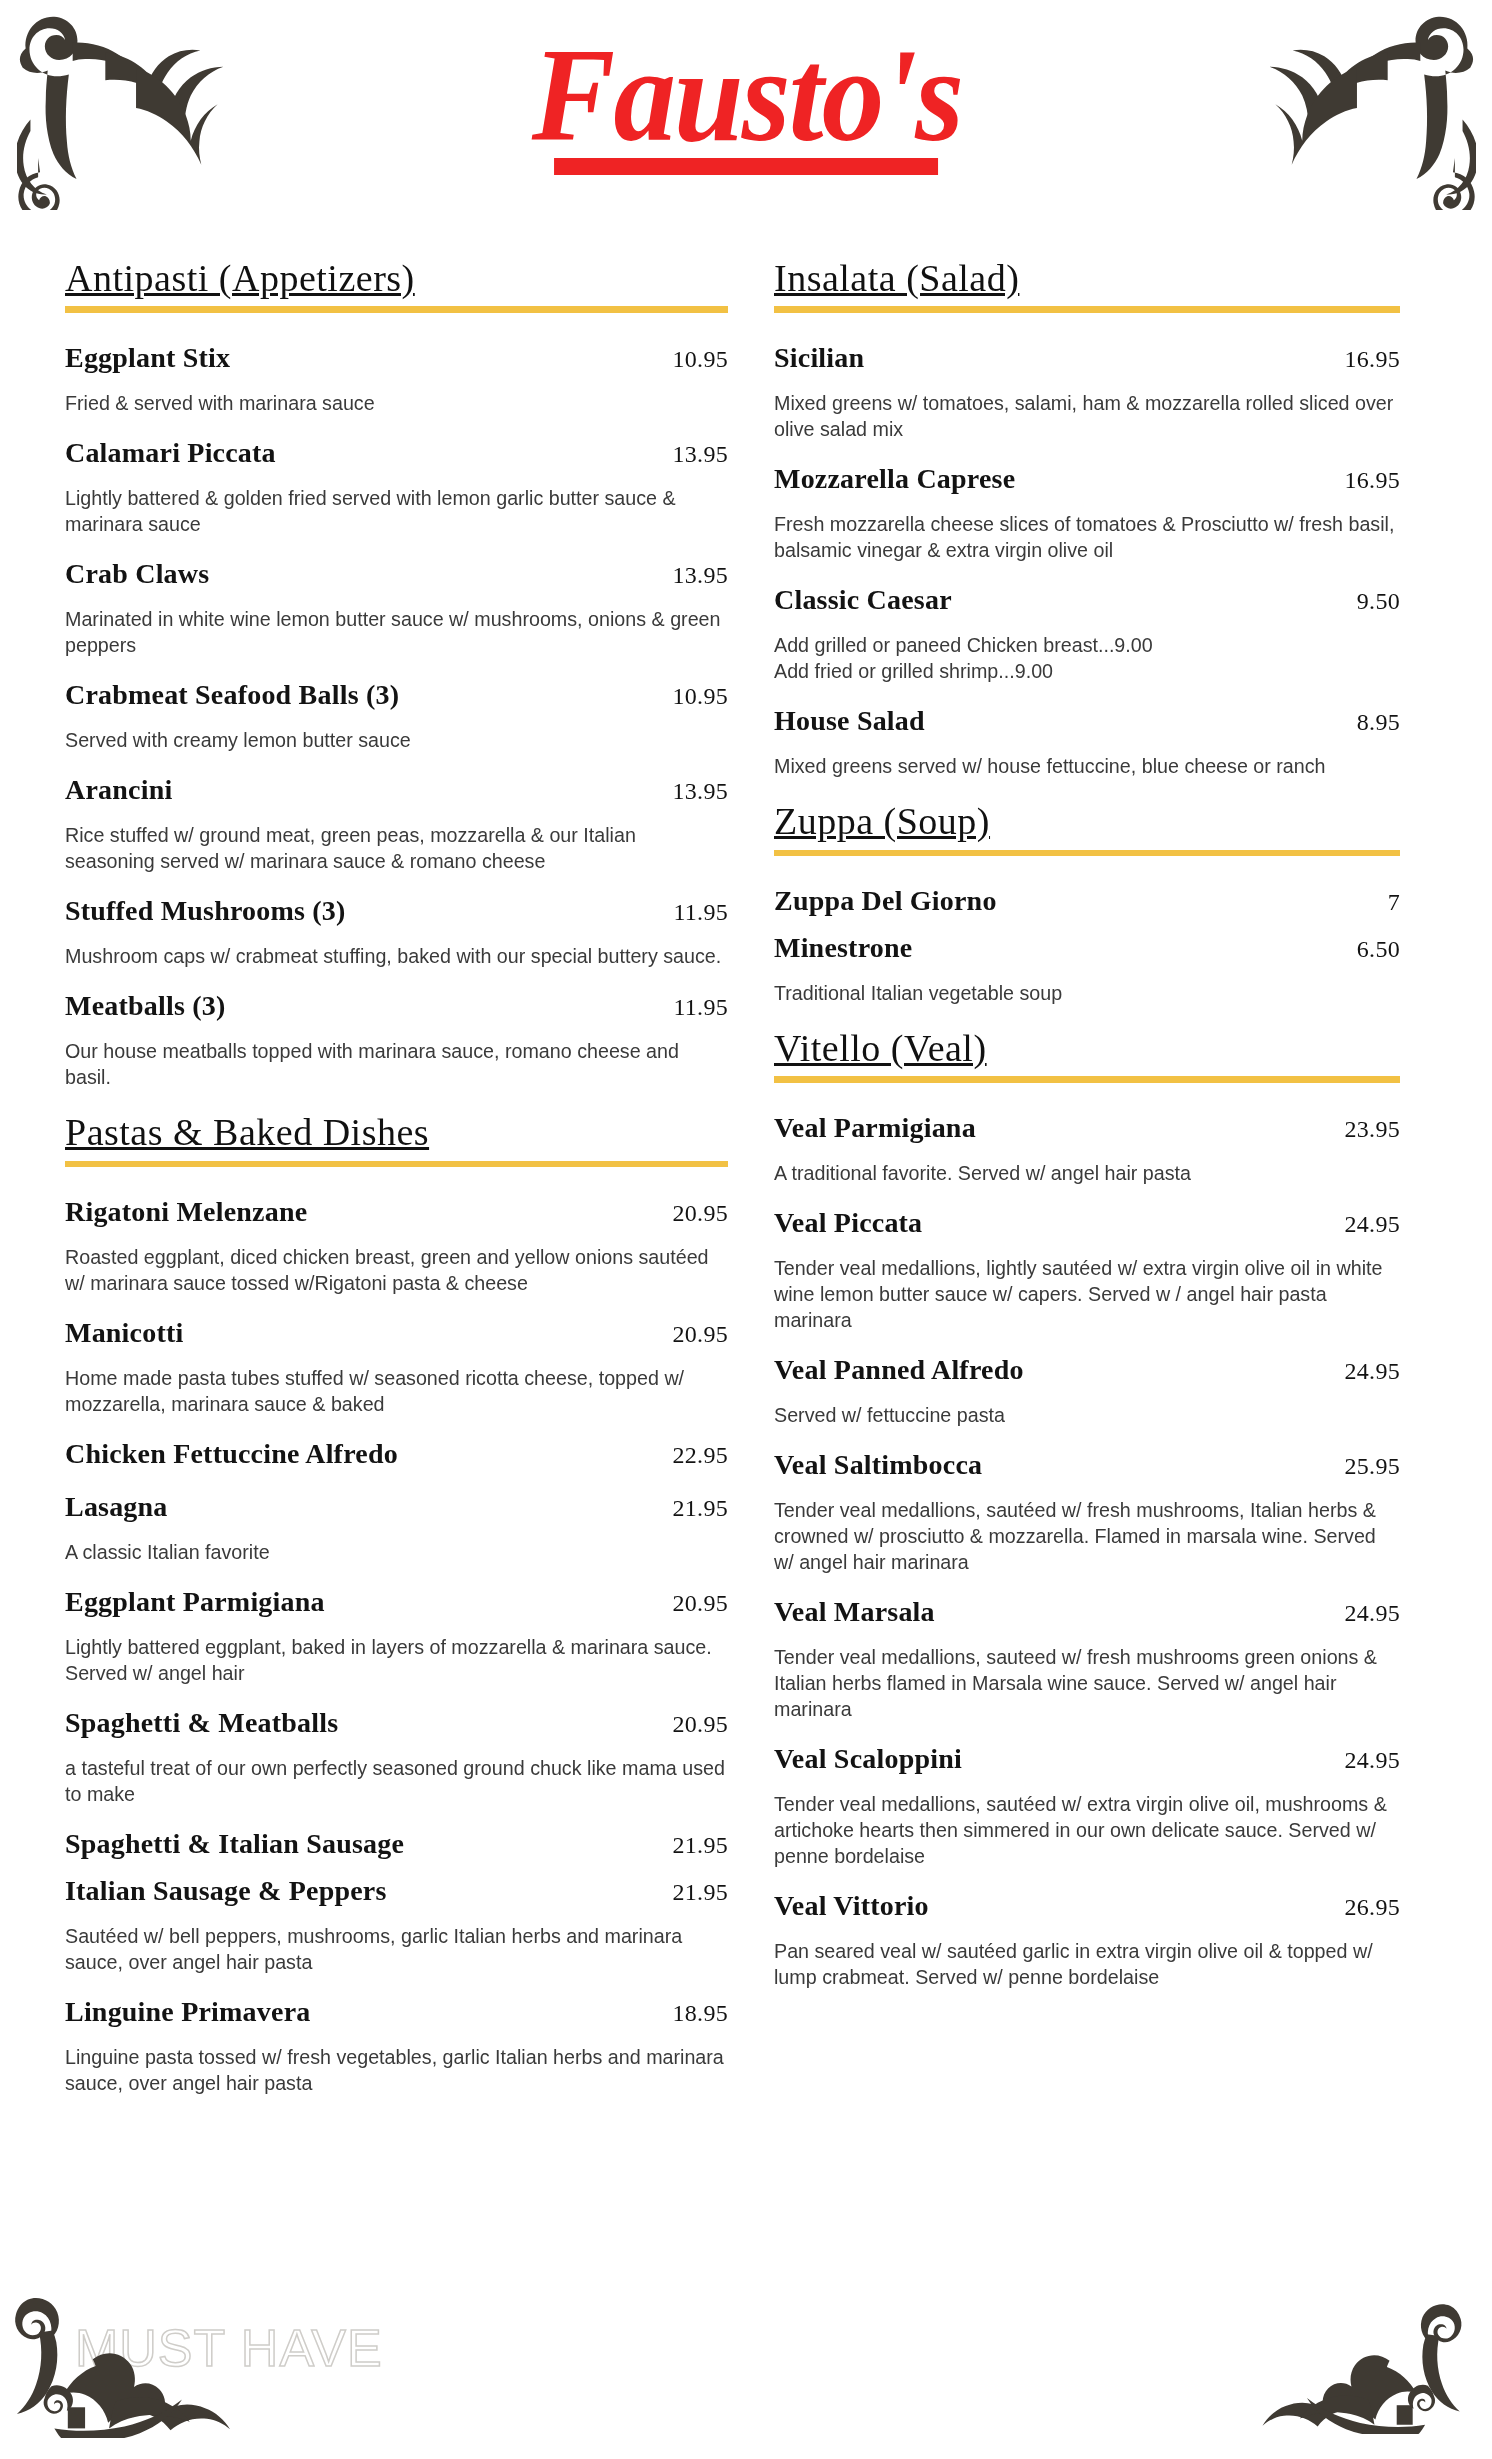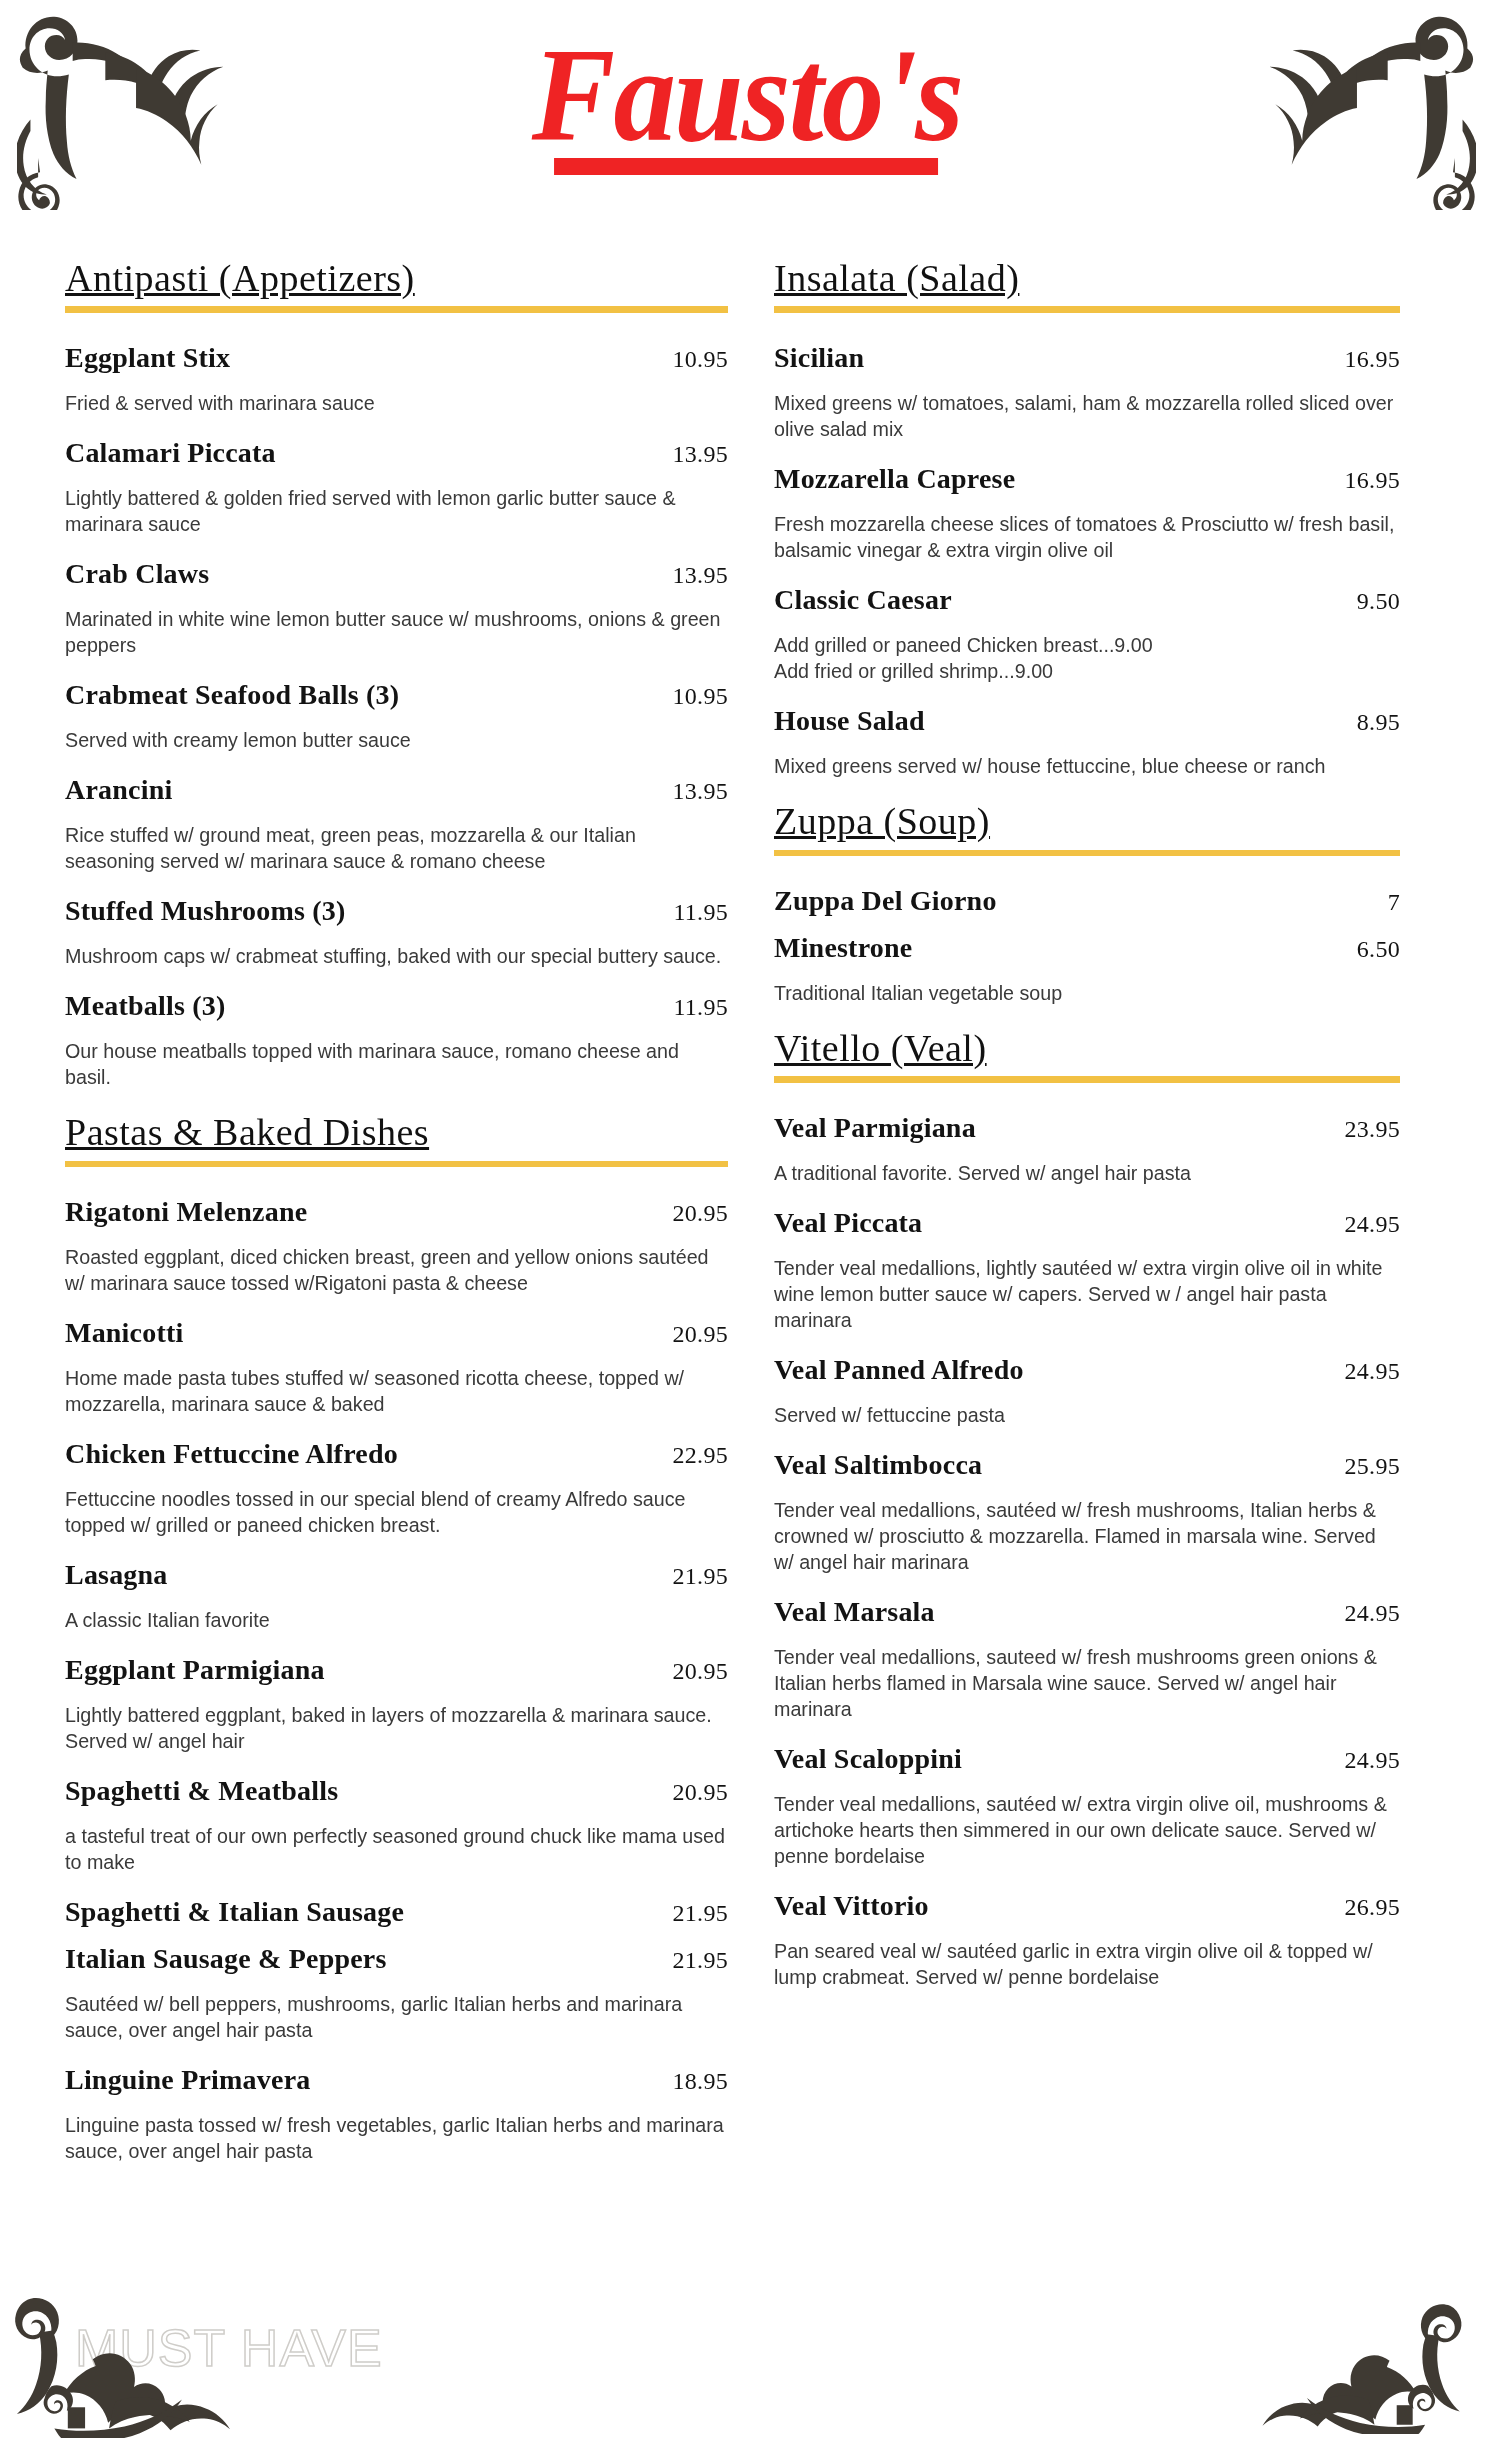--- a/index.html
+++ b/index.html
@@ -226,21 +226,20 @@
             <span class="item-price">20.95</span>
           </div>
           <div class="item-desc" style="white-space: pre-line;">Home made pasta tubes stuffed w/ seasoned ricotta cheese, topped w/ mozzarella, marinara sauce &amp; baked</div>
         </div>
         <div class="item">
           <div class="item-head">
             <span class="item-name">Chicken Fettuccine Alfredo</span>
             <span class="spacer"></span>
             <span class="item-price">22.95</span>
           </div>
-          <div class="item-desc" style="white-space: pre-line;">Fettuccine noodles tossed in our special blend of creamy Alfredo sauce topped w/ grilled or paneed chicken breast.</div>
         </div>
         <div class="item">
           <div class="item-head">
             <span class="item-name">Lasagna</span>
             <span class="spacer"></span>
             <span class="item-price">21.95</span>
           </div>
           <div class="item-desc" style="white-space: pre-line;">A classic Italian favorite</div>
         </div>
         <div class="item">

